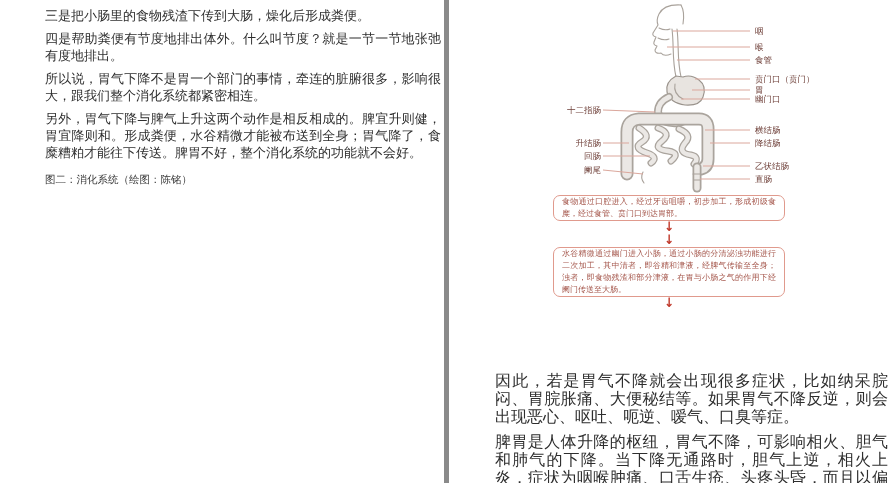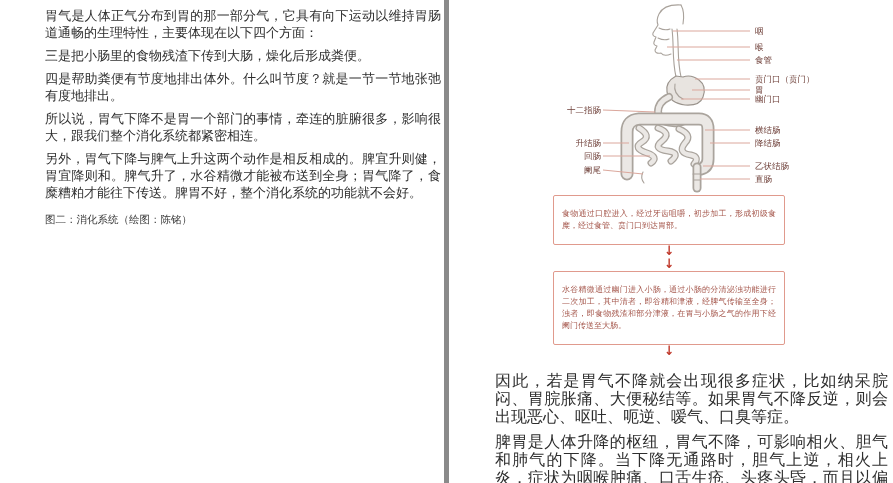--- a/index.html
+++ b/index.html
@@ -20,40 +20,39 @@
   .figure{position:absolute;left:555px;top:2px;width:335px;height:194px;}
   .figure svg{display:block;}
   .organ-label{font-family:"DejaVu Sans","Liberation Sans",sans-serif;font-size:8.5px;fill:#6e3f38;}
   .leader{stroke:#dba79c;stroke-width:1;}
   .tube-outer{fill:none;stroke:#aaa49d;stroke-linecap:round;stroke-linejoin:round;}
   .tube-inner{fill:none;stroke:#ebe8e5;stroke-linecap:round;stroke-linejoin:round;}
   .sketch-line{fill:none;stroke:#a9a29b;stroke-width:1.1;stroke-linecap:round;stroke-linejoin:round;}
   
   .flowchart{position:absolute;left:553px;top:195px;width:232px;display:flex;flex-direction:column;align-items:center;}
   .flow-box{
-    box-sizing:border-box;width:100%;border:1px solid #e09a8d;border-radius:2px;
-    padding:12px 8px;font-size:8px;line-height:1.5;color:#a5574c;text-align:justify;
+    box-sizing:border-box;width:100%;border:1px solid #e09a8d;border-radius:7px;
+    padding:0 8px;font-size:8px;line-height:1.5;color:#a5574c;text-align:justify;
     background:#ffffff;
   }
   .flow-arrow{
     color:#c0392b;font-size:12px;font-weight:bold;line-height:13px;height:13px;
     font-family:"DejaVu Sans","Liberation Sans",sans-serif;transform:scaleY(1.1);
   }
 </style>
 </head>
 <body>
 
 <div id="screen">
 
   <div class="left-text">
-    <p>胃气是人体正气分布到胃的那一部分气，它具有向下运动以维持胃肠道通畅的生理特性，主要体现在以下四个方面：</p>
     <p>三是把小肠里的食物残渣下传到大肠，燥化后形成粪便。</p>
     <p>四是帮助粪便有节度地排出体外。什么叫节度？就是一节一节地张弛有度地排出。</p>
     <p>所以说，胃气下降不是胃一个部门的事情，牵连的脏腑很多，影响很大，跟我们整个消化系统都紧密相连。</p>
-    <p>另外，胃气下降与脾气上升这两个动作是相反相成的。脾宜升则健，胃宜降则和。脾气升了，水谷精微才能被布送到全身；胃气降了，食糜糟粕才能往下传送。脾胃不好，整个消化系统的功能就不会好。</p>
+    <p>另外，胃气下降与脾气上升这两个动作是相反相成的。脾宜升则健，胃宜降则和。形成粪便，水谷精微才能被布送到全身；胃气降了，食糜糟粕才能往下传送。脾胃不好，整个消化系统的功能就不会好。</p>
     <p class="caption">图二：消化系统（绘图：陈铭）</p>
   </div>
 
   <div class="divider"></div>
 
   <div class="figure">
     <svg width="335" height="194" viewBox="0 0 335 194">
 
       <g>
         <path class="sketch-line" d="M126,3 Q109,2 104,12 Q101,18 103,23 L98,31 Q97,34 101,35 L99,40 Q98,43 102,44 L100,48 Q100,52 106,51 Q109,55 116,52"></path>

